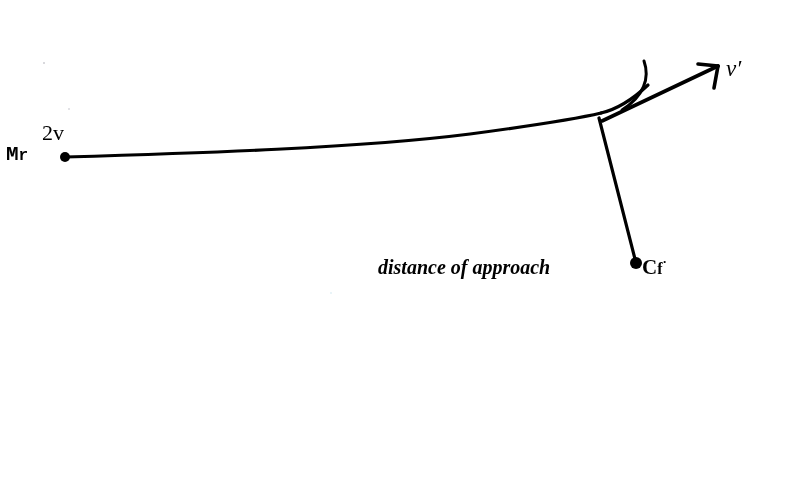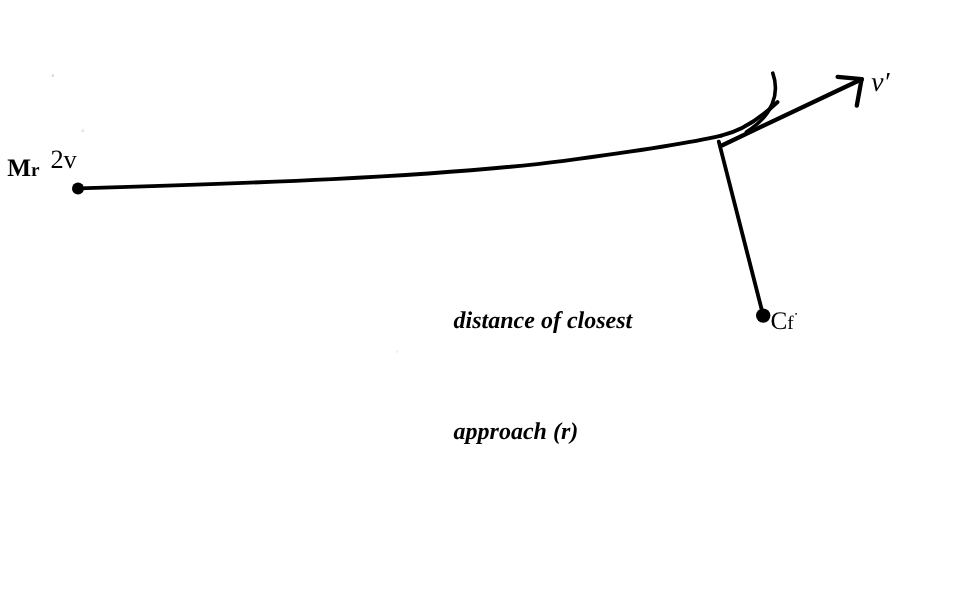--- a/index.html
+++ b/index.html
@@ -23,44 +23,45 @@
     height: 500px;
   }
   .lbl {
     position: absolute;
     color: #000000;
     white-space: pre;
     line-height: 1;
   }
   .lbl-Mr {
     left: 6px;
-    top: 130px;
+    top: 144px;
     font-size: 21px;
     font-weight: bold;
+    font-family: Liberation Mono, monospace;
   }
   .lbl-Mr .sub {
     font-size: 16px;
   }
   .lbl-2v {
     left: 42px;
     top: 122px;
     font-size: 22px;
     font-weight: normal;
   }
   .lbl-vprime {
     left: 726px;
     top: 57px;
     font-size: 23px;
     font-style: italic;
   }
   .lbl-Cf {
     left: 642px;
     top: 255px;
     font-size: 21px;
-    font-weight: normal;
+    font-weight: bold;
   }
   .lbl-Cf .sub {
     font-size: 16px;
   }
   .lbl-Cf .tick {
     font-size: 13px;
     vertical-align: super;
   }
   .lbl-caption {
     left: 378px;
@@ -104,22 +105,21 @@
 
   <div class="lbl lbl-Mr"><span>M</span><span class="sub">r</span></div>
 
   <div class="lbl lbl-2v">2v</div>
 
   <div class="lbl lbl-vprime">v′</div>
 
   <div class="lbl lbl-Cf"><span>C</span><span class="sub">f</span><span class="tick">·</span></div>
 
   <div class="lbl lbl-caption">
-    <div>distance of closest</div>
-    <div>approach (r)</div>
+    <div>distance of approach</div>
   </div>
 
   <div id="speck-layer">
       <div class="speck s1" style="left: 43px; top: 62px;"></div>
       <div class="speck s2" style="left: 68px; top: 108px;"></div>
       <div class="speck s3" style="left: 330px; top: 292px;"></div>
     </div>
 
 </div>
 

